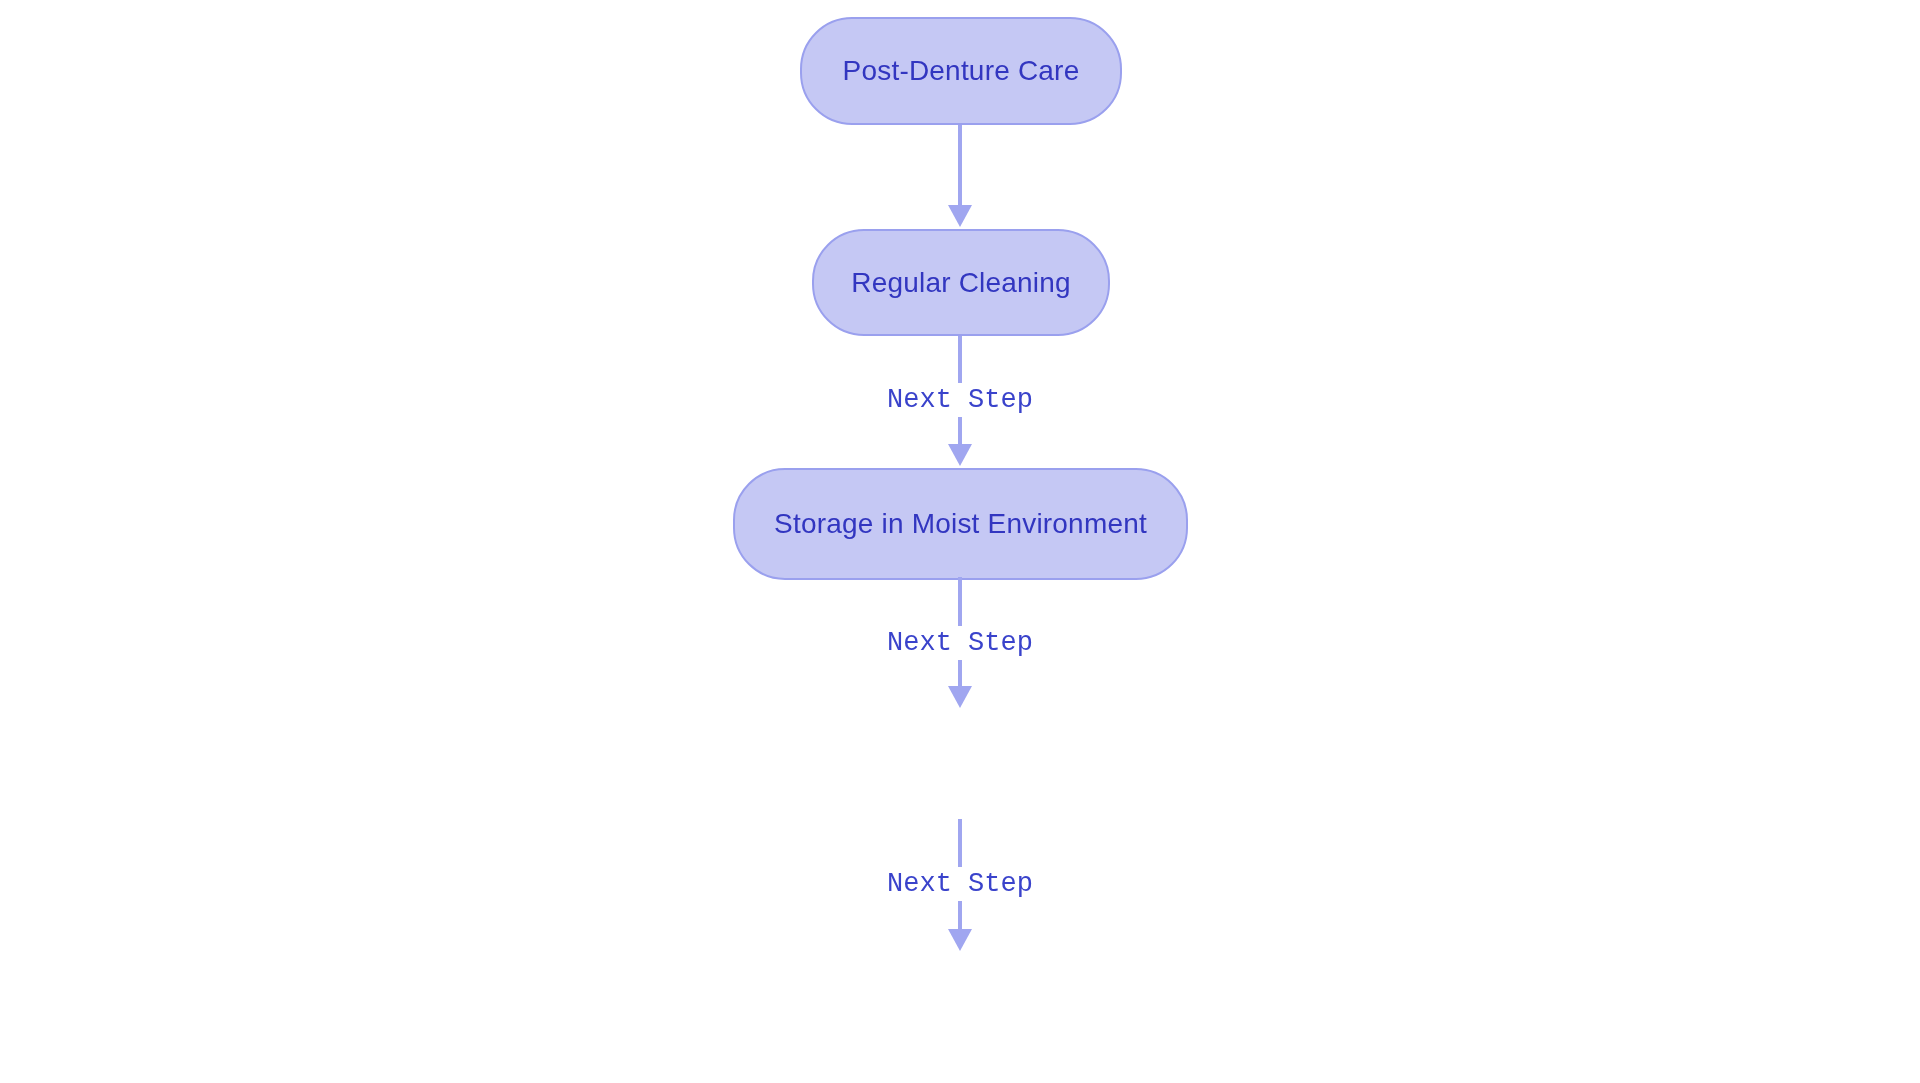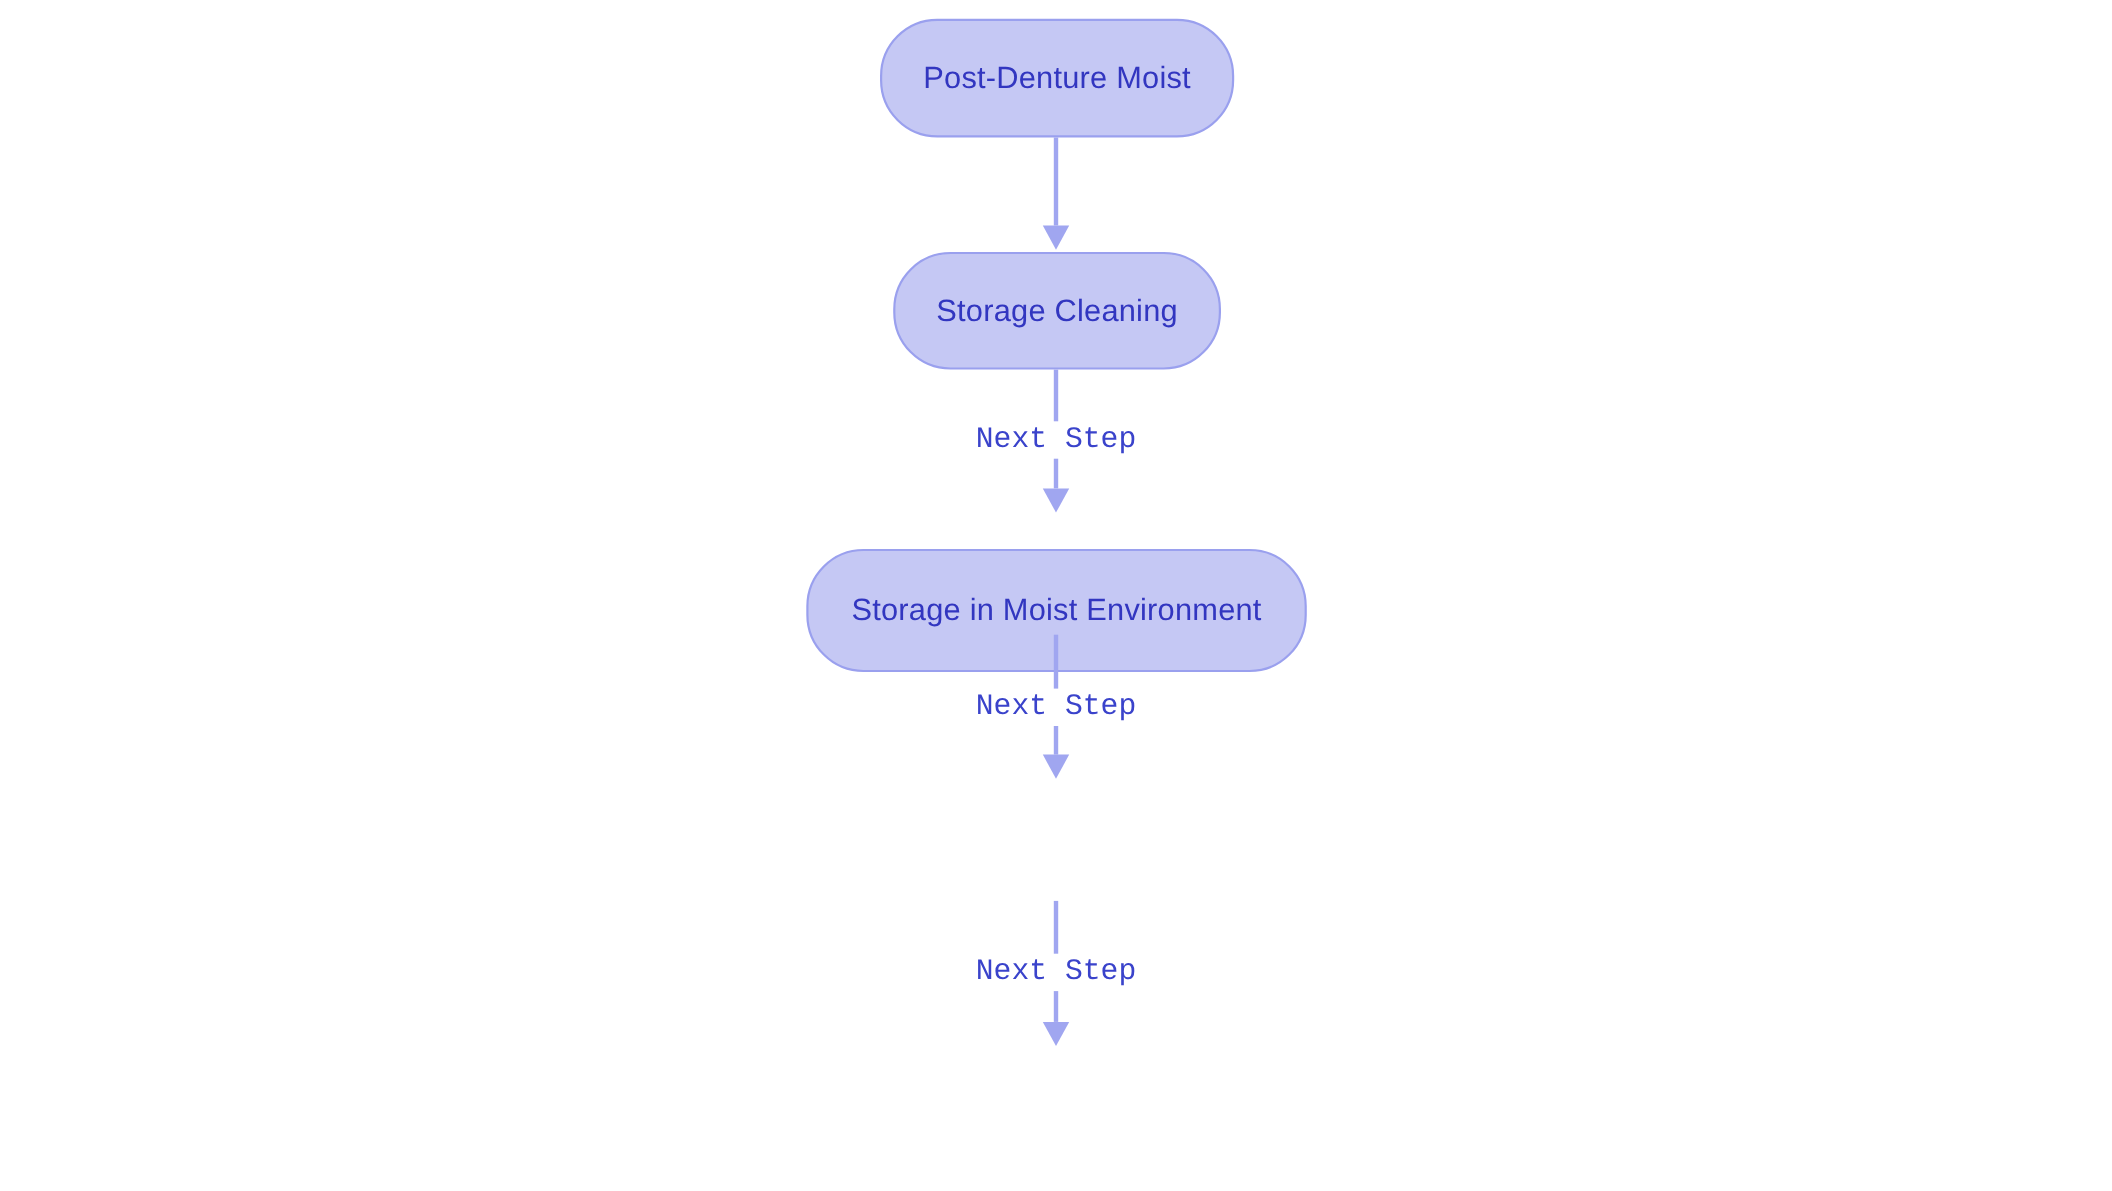--- a/index.html
+++ b/index.html
@@ -26,21 +26,21 @@
     display: flex;
     align-items: center;
     justify-content: center;
     text-align: center;
     color: #3236c0;
     font-size: 28px;
     letter-spacing: 0.2px;
   }
   .node-1 { left: 800px; top: 17px;  width: 322px; height: 108px; }
   .node-2 { left: 812px; top: 229px; width: 298px; height: 107px; }
-  .node-3 { left: 733px; top: 468px; width: 455px; height: 112px; margin-top: 31px; }
+  .node-3 { left: 733px; top: 468px; width: 455px; height: 112px; }
   .node-4 { left: 821px; top: 711px; width: 278px; height: 108px; }
   .node-5 { left: 798px; top: 953px; width: 325px; height: 106px; }
 
   .arrow-line {
     position: absolute;
     left: 958px;
     width: 4px;
     background: #a0a6f0;
   }
   .arrow-head {
@@ -75,25 +75,25 @@
   .elabel-2 { top: 400px; }
   .elabel-3 { top: 643px; }
   .elabel-4 { top: 884px; }
 </style>
 </head>
 <body>
 
 <div class="canvas">
 
   <div class="node node-1">
-    <span>Post-Denture Moist</span>
+    <span>Post-Denture Care</span>
   </div>
 
   <div class="node node-2">
-    <span>Storage Cleaning</span>
+    <span>Regular Cleaning</span>
   </div>
 
   <div class="node node-3">
     <span>Storage in Moist Environment</span>
   </div>
 
 
 
   <div class="arrow-line line-1"></div>
   <div class="arrow-head head-1"></div>

